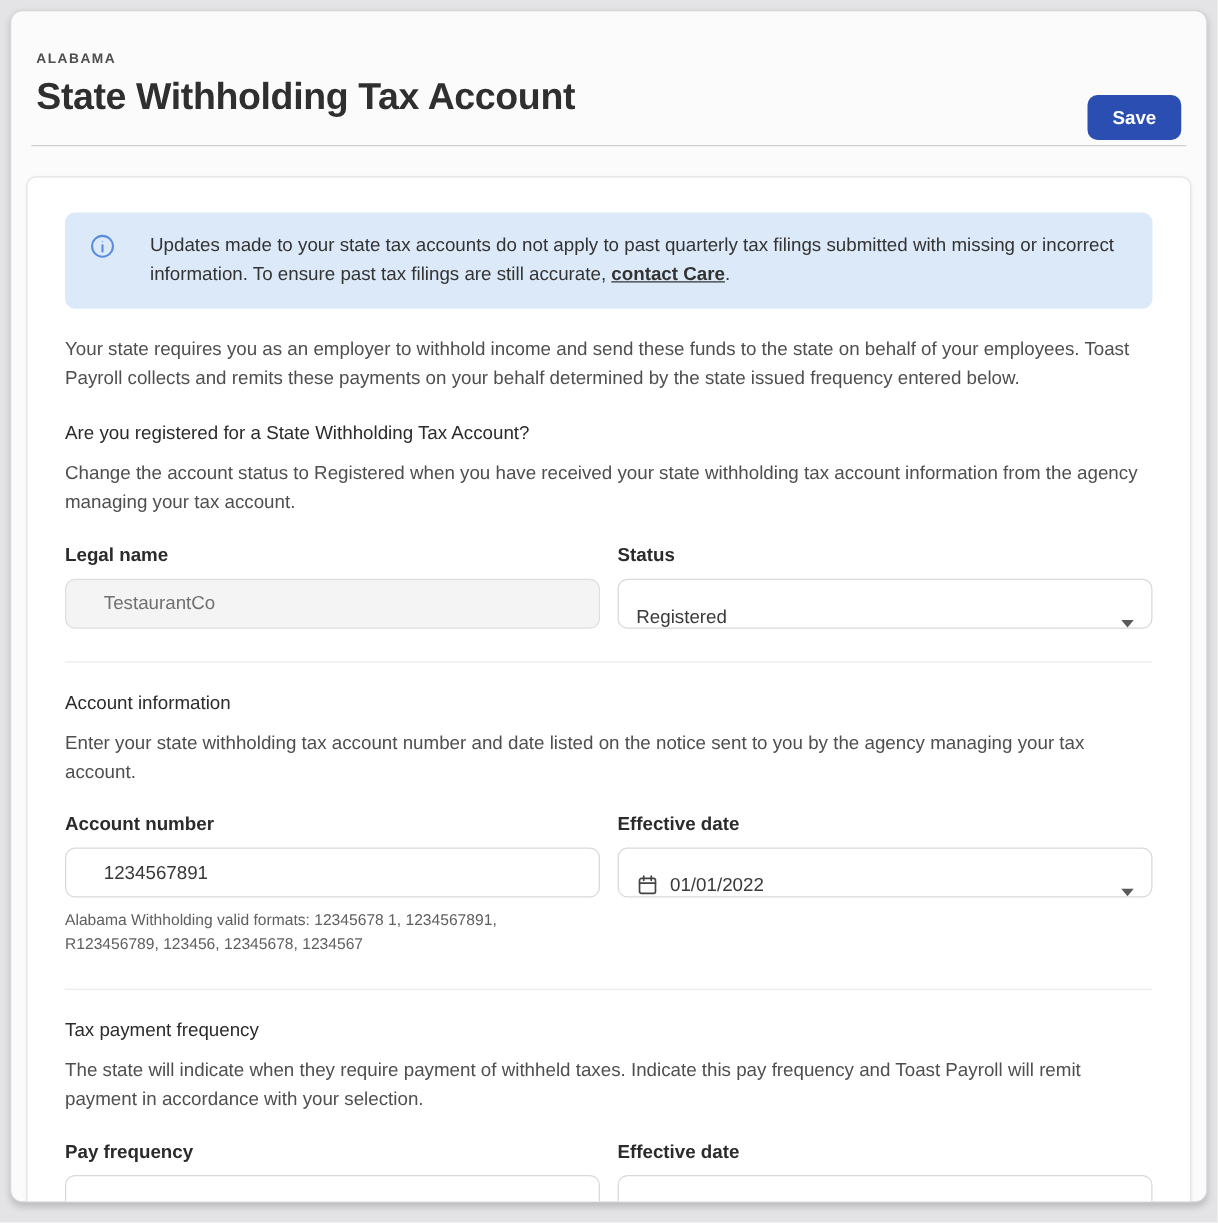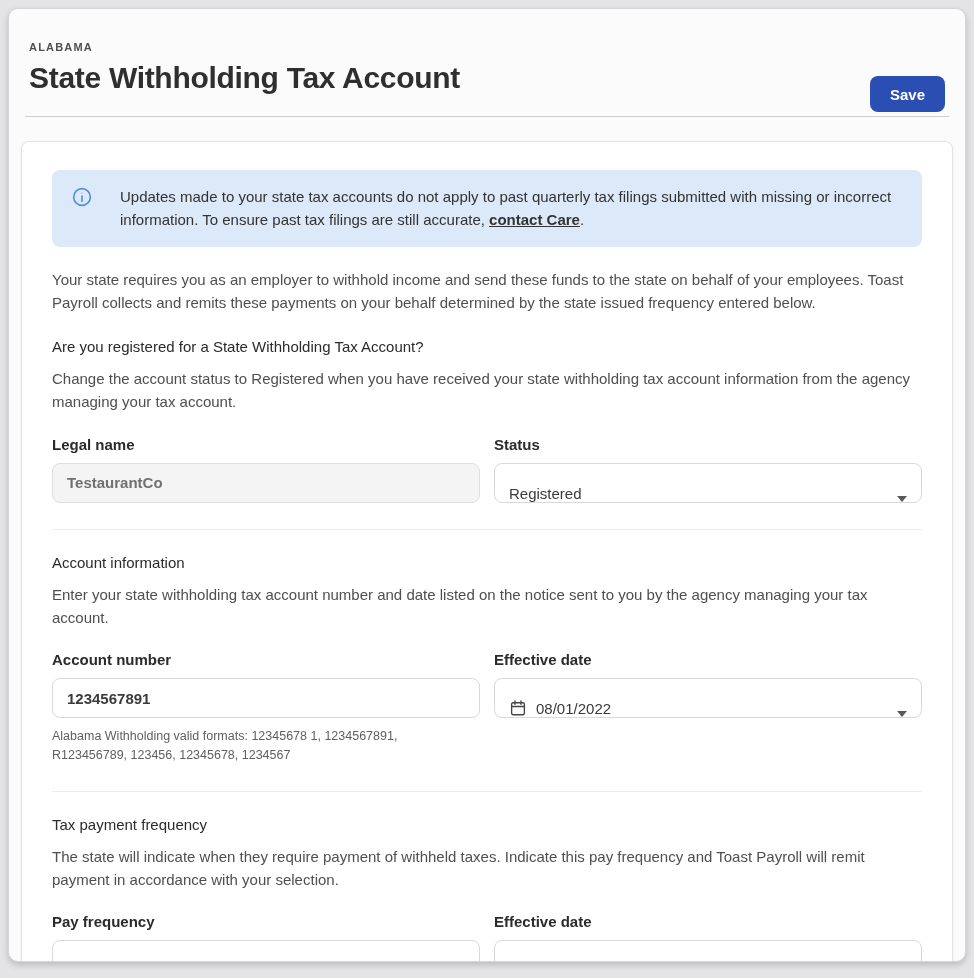--- a/index.html
+++ b/index.html
@@ -115,27 +115,26 @@
     font-size: 15px;
     font-weight: 700;
     color: #2b2b2b;
     margin-bottom: 10px;
   }
   .text-input {
     width: 100%;
     height: 40px;
     border: 1px solid #d9d9d9;
     border-radius: 8px;
-    padding: 0 14px;
+    padding: 0 30px;
     font-family: "Liberation Sans", sans-serif;
     font-size: 15px;
     color: #3a3a3a;
     background: #ffffff;
     outline: none;
-    font-weight: bold;
   }
   .text-input:disabled {
     background: #f4f4f4;
     color: #707070;
     border-color: #dedede;
   }
   .select {
     height: 40px;
     border: 1px solid #d9d9d9;
     border-radius: 8px;
@@ -229,21 +228,21 @@
         <div class="select">
           <span class="value-wrap">
             <span>
               <svg width="18" height="18" viewBox="0 0 24 24" fill="none" stroke="#444444" stroke-width="1.8" stroke-linecap="round">
                 <rect x="3.5" y="5" width="17" height="16" rx="2"></rect>
                 <line x1="3.5" y1="10" x2="20.5" y2="10"></line>
                 <line x1="8" y1="2.5" x2="8" y2="7"></line>
                 <line x1="16" y1="2.5" x2="16" y2="7"></line>
               </svg>
             </span>
-            <span>08/01/2022</span>
+            <span>01/01/2022</span>
           </span>
           <span class="caret"></span>
         </div>
       </div>
     </div>
 
     <hr class="section-divider">
 
     <div class="bold-heading">Tax payment frequency</div>
     <p class="para">The state will indicate when they require payment of withheld taxes. Indicate this pay frequency and Toast Payroll will remit payment in accordance with your selection.</p>

